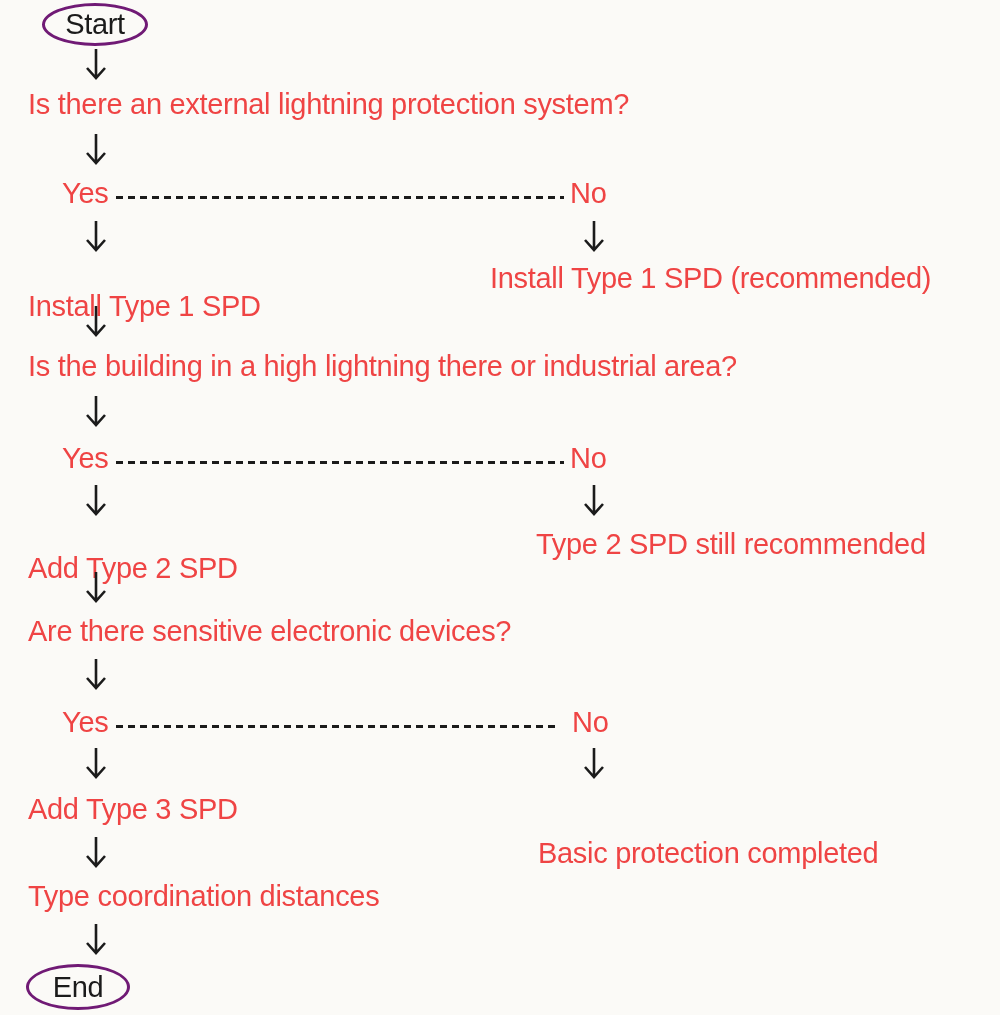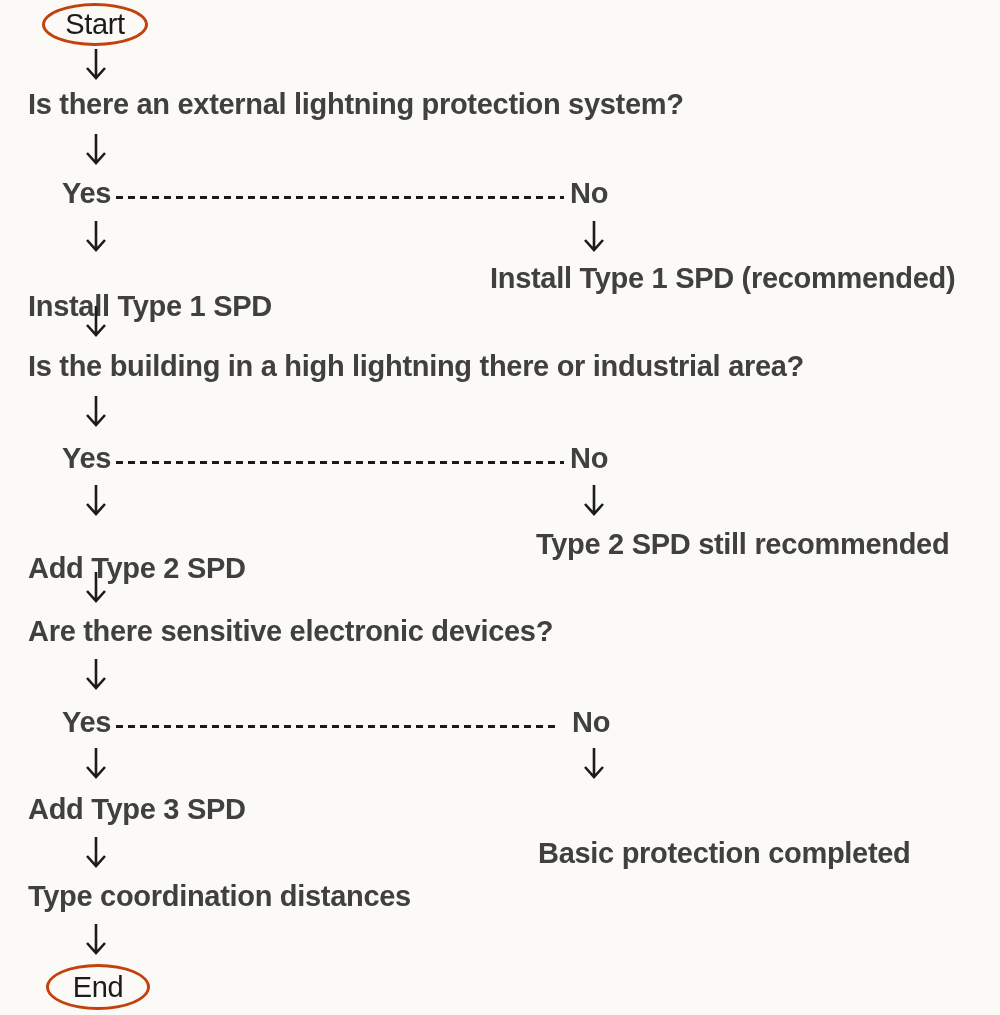--- a/index.html
+++ b/index.html
@@ -14,26 +14,25 @@
     background: #fbfaf7;
     color: #1b1b1b;
     overflow: hidden;
   }
   .label {
     position: absolute;
     font-size: 29px;
     line-height: 33px;
     letter-spacing: -0.3px;
     white-space: nowrap;
-    color: #404040;
-    font-weight: bold;
+    color: #ef4444;
   }
   .terminal {
     position: absolute;
-    border: 3px solid #c2410c;
+    border: 3px solid #701a75;
     border-radius: 50%;
     display: flex;
     align-items: center;
     justify-content: center;
     font-size: 29px;
     letter-spacing: -0.3px;
     background: transparent;
     box-sizing: border-box;
   }
   .arrow {
@@ -160,17 +159,17 @@
   </div>
 
   <div class="label" style="left:28px; top:880px;">Type coordination distances</div>
 
   <div class="arrow" style="left:82px; top:922px;">
     <svg width="28" height="34" viewBox="0 0 28 34">
         <path d="M14 2 L14 30 M5 21 L14 31 L23 21" stroke="#1b1b1b" stroke-width="2.6" fill="none"></path>
       </svg>
   </div>
 
-  <div class="terminal" style="left:46px; top:964px; width:104px; height:46px;">
+  <div class="terminal" style="left:26px; top:964px; width:104px; height:46px;">
     <span>End</span>
   </div>
 
 </div>
 
 </body></html>

